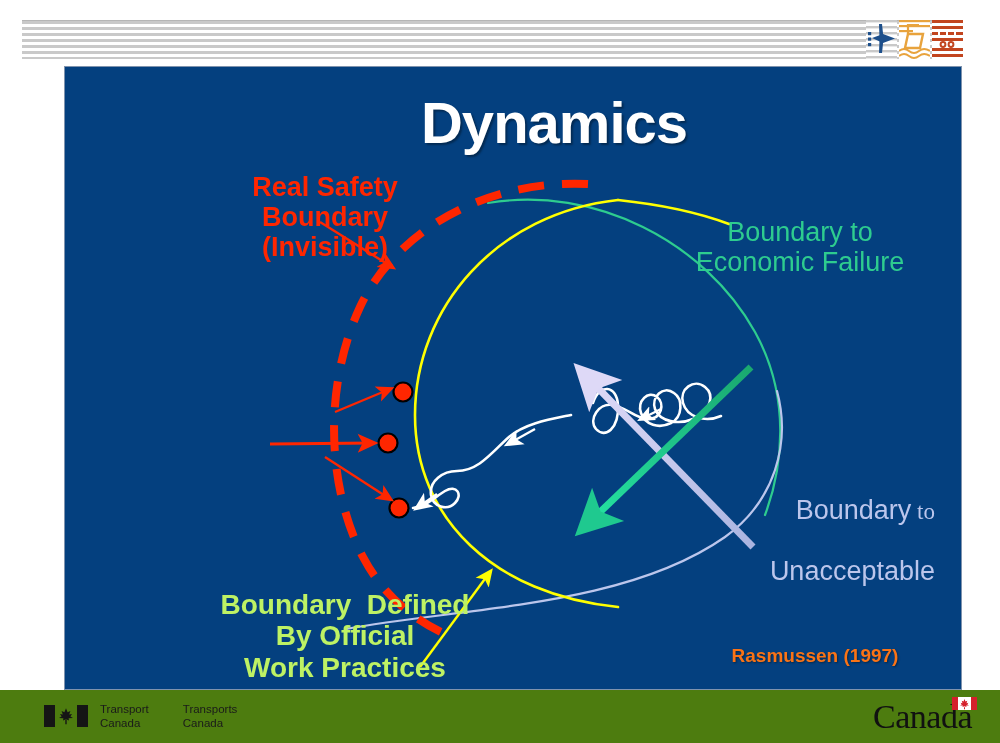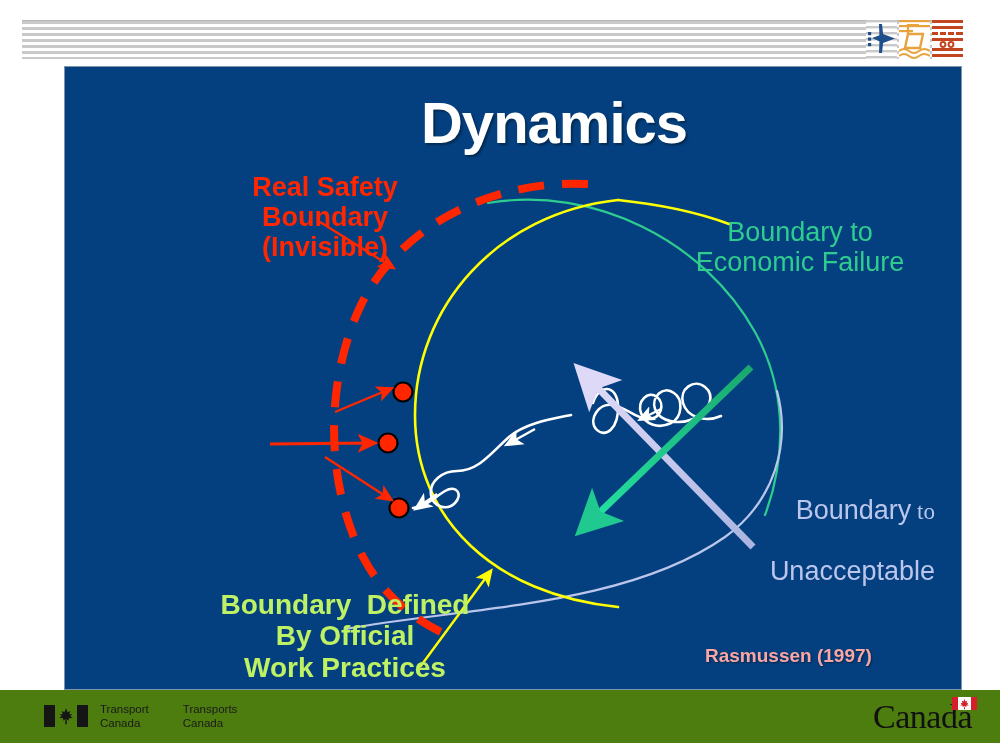--- a/index.html
+++ b/index.html
@@ -86,22 +86,22 @@
     color: #bcc6ec; font-size: 27px; font-weight: normal;
   }
   #label-workload .small { font-size: 23px; font-family: Liberation Serif, serif; }
   #label-official {
     left: 100px; top: 522px;
     width: 360px; text-align: center;
     color: #bef264; font-size: 28px; font-weight: bold;
   }
   #label-credit {
     left: 640px; top: 578px;
-    width: 220px; text-align: left;
-    color: #fca5a5; font-size: 19px; font-weight: bold;
+    width: 220px; text-align: center;
+    color: #f97316; font-size: 19px; font-weight: bold;
     text-shadow: 1px 1px 2px rgba(0,0,0,0.4);
   }
 
   #diagram-svg {
     position: absolute;
     left: 0; top: 0;
     width: 898px; height: 624px;
   }
 
   

